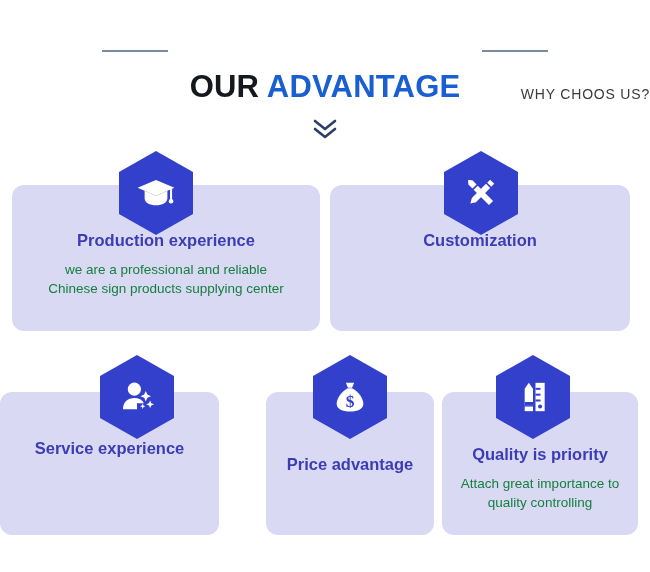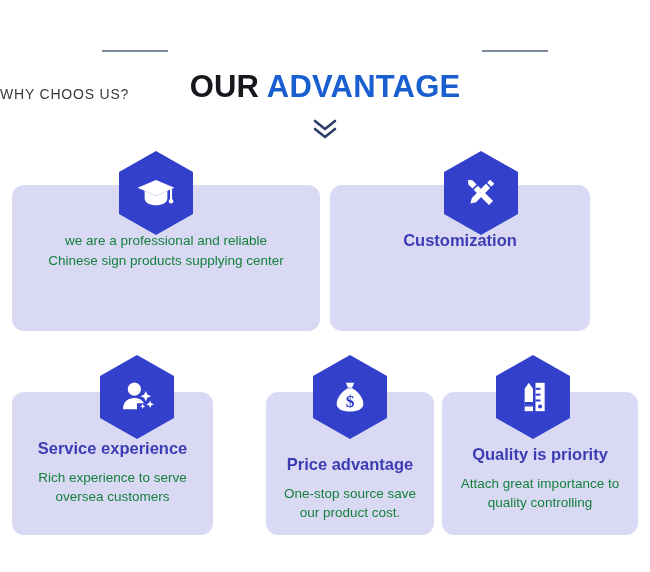--- a/index.html
+++ b/index.html
@@ -47,21 +47,21 @@
     line-height: 1;
   }
   .title .t-dark { color: #15181c; }
   .title .t-blue { color: #1a5fd0; }
 
   .subtitle {
     position: absolute;
     left: 0;
     top: 86px;
     width: 650px;
-    text-align: left;
+    text-align: right;
     font-size: 14px;
     color: #3a3a3a;
     letter-spacing: 0.8px;
   }
 
   .chev {
     position: absolute;
     left: 0;
     top: 118px;
     width: 650px;
@@ -129,73 +129,70 @@
   <div class="chev">
     <svg width="26" height="22" viewBox="0 0 26 22">
       <path d="M3 3 L13 11 L23 3" fill="none" stroke="#2c3e66" stroke-width="2.6" stroke-linecap="round" stroke-linejoin="round"></path>
       <path d="M3 11 L13 19 L23 11" fill="none" stroke="#2c3e66" stroke-width="2.6" stroke-linecap="round" stroke-linejoin="round"></path>
     </svg>
   </div>
 </div>
 
 <div class="card" style="left:12px; top:185px; width:308px; height:146px;">
   <div class="card-inner" style="top:46px;">
+    <p class="card-title">Production experience</p>
     <p class="card-desc" style="white-space:pre-line;">we are a professional and reliable
 Chinese sign products supplying center</p>
   </div>
 </div>
 <div class="hex" style="left:119px; top:151px;">
   <svg width="42" height="42" viewBox="0 0 48 48">
     <path d="M24 9 L45 18 L24 27 L3 18 Z" fill="#ffffff"></path>
     <path d="M11 21.5 L11 30 C11 35 17 38 24 38 C31 38 37 35 37 30 L37 21.5 L24 27 Z" fill="#ffffff"></path>
     <path d="M41.2 19.6 L41.2 31" stroke="#ffffff" stroke-width="2.3" stroke-linecap="round" fill="none"></path>
     <circle cx="41.2" cy="33.4" r="2.6" fill="#ffffff"></circle>
   </svg>
 </div>
 
-<div class="card" style="left:330px; top:185px; width:260px; height:146px;">
+<div class="card" style="left:330px; top:185px; width:300px; height:146px;">
   <div class="card-inner" style="top:46px;">
     <p class="card-title">Customization</p>
   </div>
 </div>
 <div class="hex" style="left:444px; top:151px;">
   <svg width="40" height="40" viewBox="0 0 48 48">
     <g transform="rotate(45 24 24)">
       <path d="M20.5 5 L27.5 5 L27.5 10 L20.5 10 Z" fill="#ffffff"></path>
       <path d="M20.5 12 L27.5 12 L27.5 36 L24 42 L20.5 36 Z" fill="#ffffff"></path>
     </g>
     <g transform="rotate(-45 24 24)">
       <path d="M20.5 6 L24 2 L27.5 6 L27.5 13 L20.5 13 Z" fill="#ffffff"></path>
       <path d="M20.5 15 L27.5 15 L27.5 41 L20.5 41 Z" fill="#ffffff"></path>
     </g>
   </svg>
 </div>
 
-<div class="card" style="left:12px; top:392px; width:201px; height:143px;">
+<div class="card" style="left:0; top:392px; width:219px; height:143px;">
   <div class="card-inner" style="top:47px;">
     <p class="card-title">Service experience</p>
-    <p class="card-desc" style="white-space:pre-line;">Rich experience to serve
-oversea customers</p>
   </div>
 </div>
 <div class="hex" style="left:100px; top:355px;">
   <svg width="42" height="42" viewBox="0 0 48 48">
     <circle cx="21" cy="15" r="7.5" fill="#ffffff"></circle>
     <path d="M8 38 C8 29 14 25 21 25 C26 25 30 27 32 31 L24 31 L24 38 Z" fill="#ffffff"></path>
     <path d="M34 17 L35.8 21.2 L40 23 L35.8 24.8 L34 29 L32.2 24.8 L28 23 L32.2 21.2 Z" fill="#ffffff"></path>
     <path d="M39 28 L40.3 31 L43.5 32.3 L40.3 33.6 L39 36.7 L37.7 33.6 L34.5 32.3 L37.7 31 Z" fill="#ffffff"></path>
     <path d="M30.5 31.5 L31.4 33.6 L33.6 34.5 L31.4 35.4 L30.5 37.6 L29.6 35.4 L27.4 34.5 L29.6 33.6 Z" fill="#ffffff"></path>
   </svg>
 </div>
 
 <div class="card" style="left:266px; top:392px; width:168px; height:143px;">
   <div class="card-inner" style="top:63px;">
     <p class="card-title">Price advantage</p>
-    <p class="card-desc" style="white-space:pre-line;">One-stop source save
-our product cost.</p>
   </div>
 </div>
 <div class="hex" style="left:313px; top:355px;">
   <svg width="40" height="40" viewBox="0 0 48 48">
     <path d="M19 7 L29 7 L26.5 13 L21.5 13 Z" fill="#ffffff"></path>
     <path d="M21.5 13.5 C13 18 8 26 8 32.5 C8 38.5 15 41.5 24 41.5 C33 41.5 40 38.5 40 32.5 C40 26 35 18 26.5 13.5 Z" fill="#ffffff"></path>
     <text x="24" y="36" font-family="Liberation Serif, serif" font-size="21" font-weight="bold" fill="#3340cc" text-anchor="middle">$</text>
   </svg>
 </div>
 

